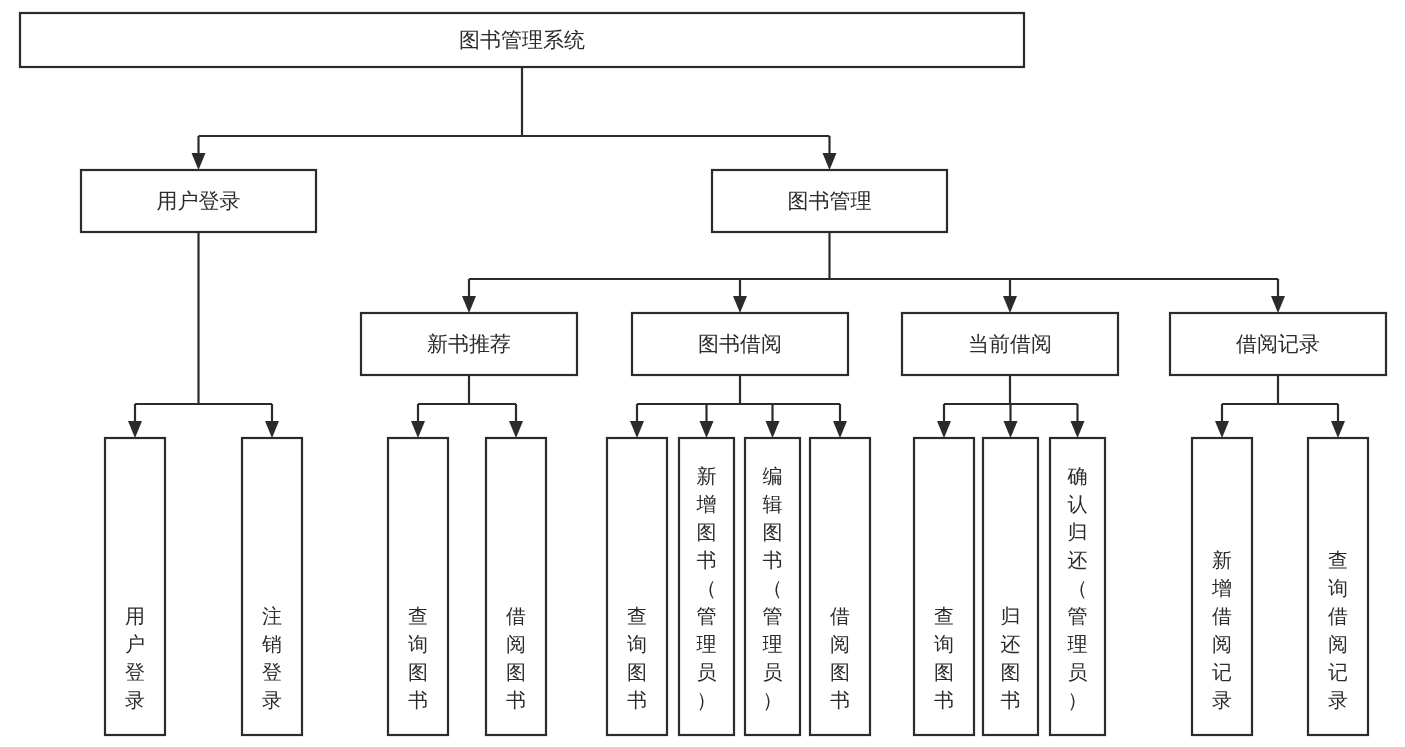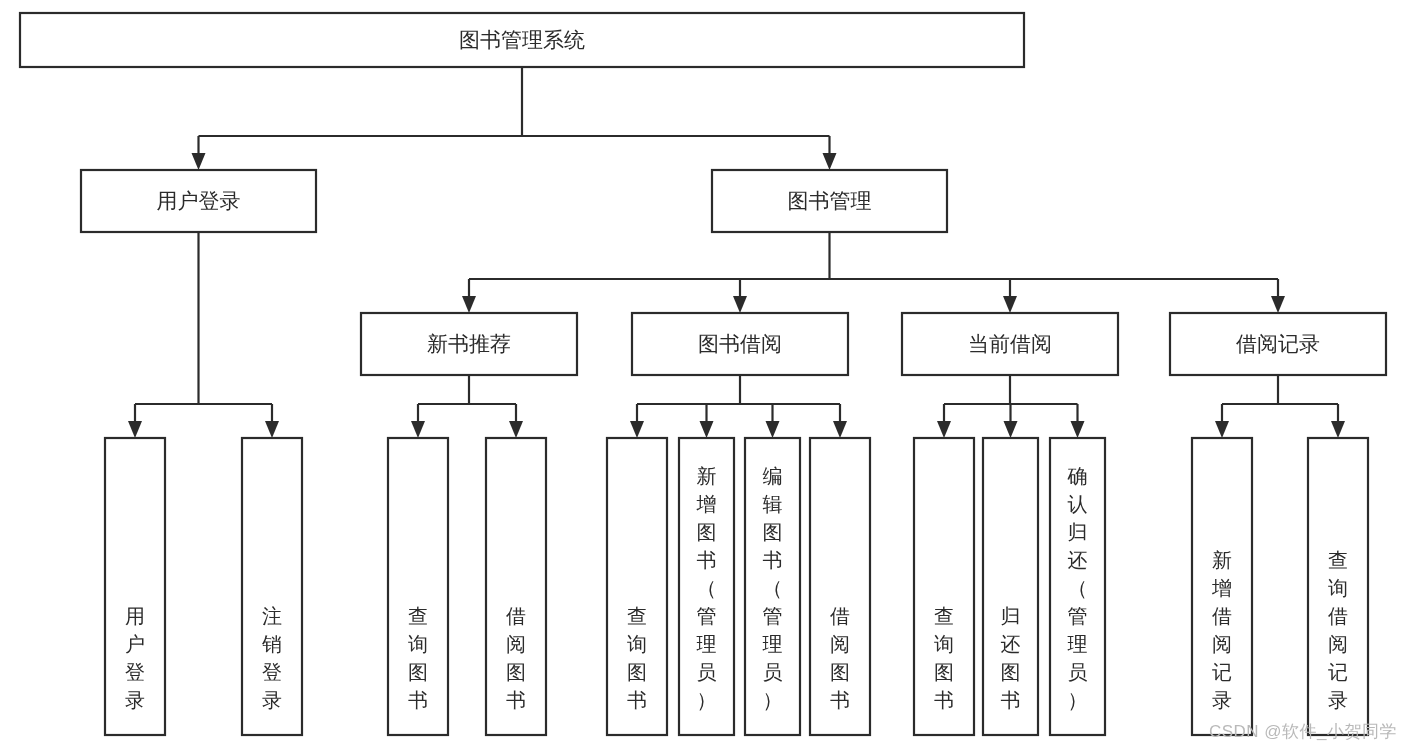--- a/index.html
+++ b/index.html
@@ -214,14 +214,13 @@
         <g>
           <rect x="1192" y="438" width="60" height="297" class="node-box"></rect>
           <text x="1222" y="567.4" class="node-label-vertical"><tspan x="1222" dy="0">新</tspan><tspan x="1222" dy="28">增</tspan><tspan x="1222" dy="28">借</tspan><tspan x="1222" dy="28">阅</tspan><tspan x="1222" dy="28">记</tspan><tspan x="1222" dy="28">录</tspan></text>
         </g>
         <g>
           <rect x="1308" y="438" width="60" height="297" class="node-box"></rect>
           <text x="1338" y="567.4" class="node-label-vertical"><tspan x="1338" dy="0">查</tspan><tspan x="1338" dy="28">询</tspan><tspan x="1338" dy="28">借</tspan><tspan x="1338" dy="28">阅</tspan><tspan x="1338" dy="28">记</tspan><tspan x="1338" dy="28">录</tspan></text>
         </g>
       </g>
     </svg>
-  <div class="watermark">CSDN @软件_小贺同学</div>
 </div>
 
 </body></html>

